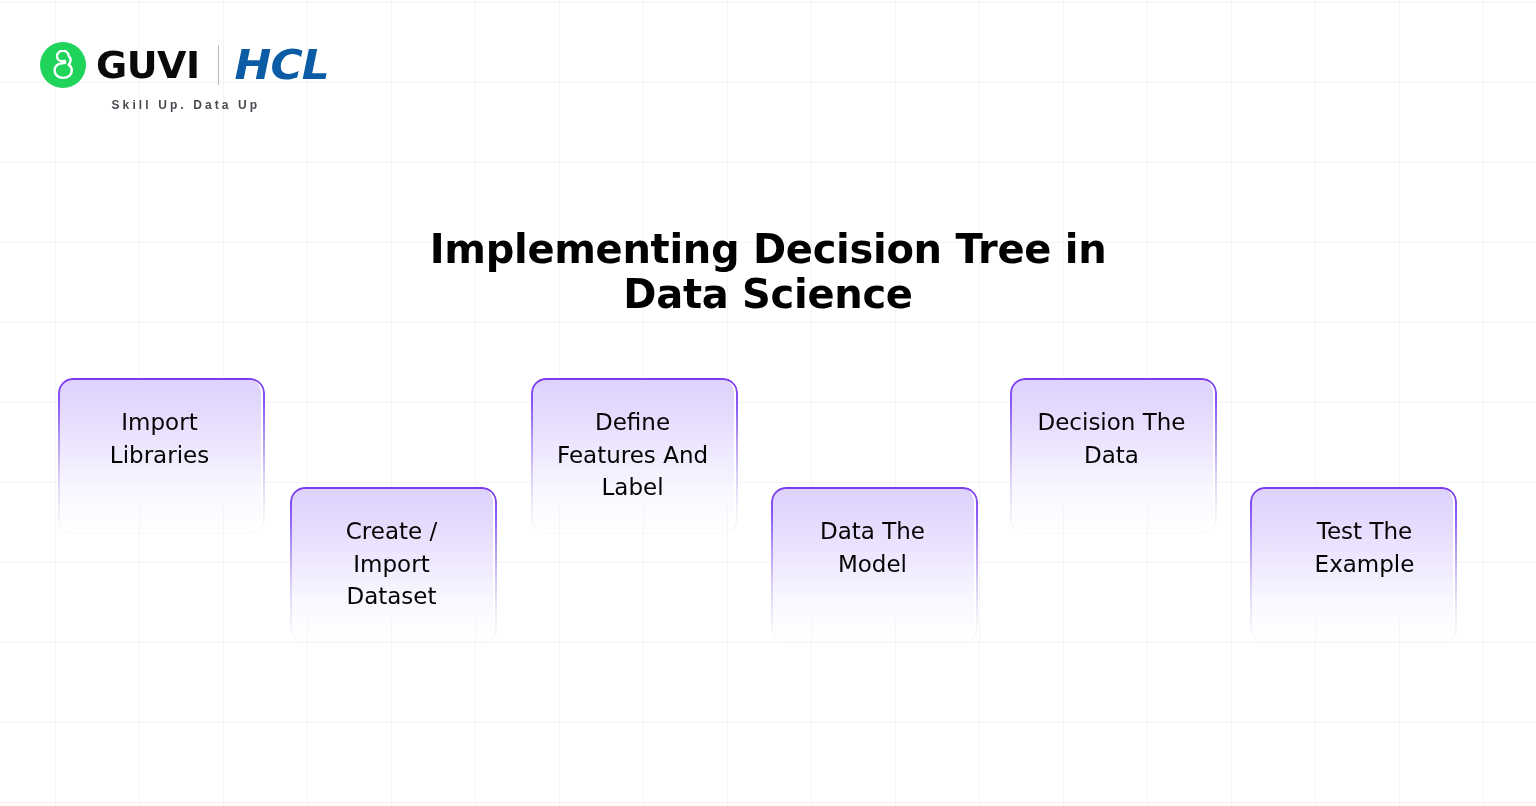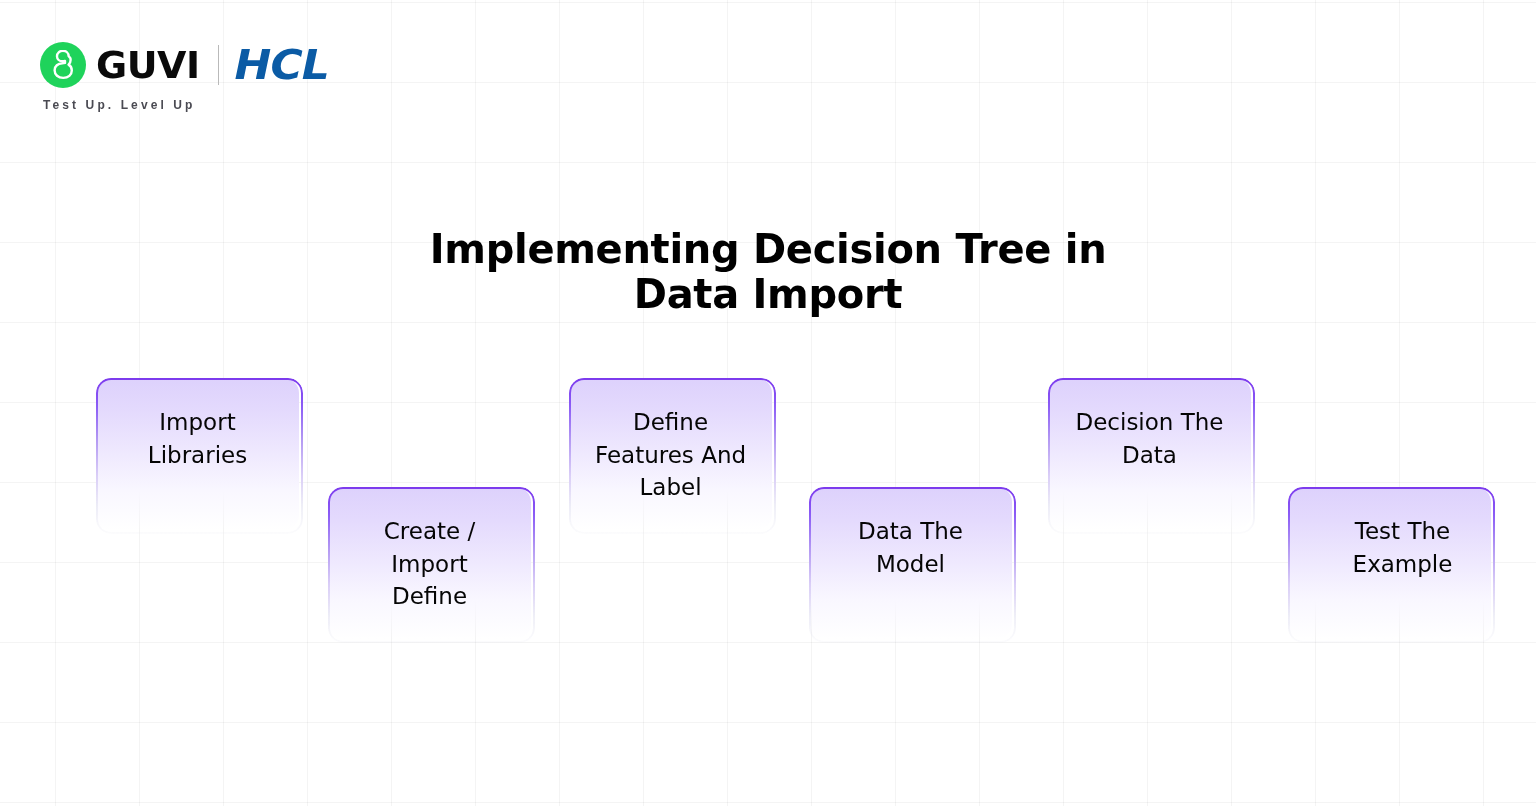--- a/index.html
+++ b/index.html
@@ -38,21 +38,21 @@
     z-index: 1;
   }
 
   
   #brand-bar {
     position: absolute;
     left: 40px;
     top: 40px;
     display: flex;
     flex-direction: column;
-    align-items: flex-start;
+    align-items: center;
   }
   #brand-row {
     display: flex;
     align-items: center;
     height: 50px;
   }
   #guvi-mark {
     width: 46px;
     height: 46px;
     border-radius: 50%;
@@ -125,21 +125,20 @@
     align-items: flex-start;
     justify-content: center;
     padding-top: 28px;
     background-image: linear-gradient(to bottom,
         rgba(221,209,252,1) 0%,
         rgba(228,218,253,1) 22%,
         rgba(239,233,254,1) 50%,
         rgba(249,247,255,1) 74%,
         rgba(255,255,255,0) 100%);
     overflow: visible;
-    margin-left: 38px;
   }
   
   .step-card::before {
     content: "";
     position: absolute;
     left: 0; top: 0;
     width: 100%;
     height: 100%;
     border-radius: 15px;
     padding: 2px;
@@ -184,35 +183,35 @@
           <path d="M18.6 6.0c0-3.0-2.5-5.2-5.7-5.2C9.6 0.8 7.0 3.1 7.0 6.2c0 3.0 2.4 5.1 5.6 5.1
                    0.9 0 1.7-0.1 2.4-0.4v2.1c-0.8 0.3-1.7 0.4-2.7 0.4C8.0 13.4 4.6 16.1 4.6 20.3
                    c0 4.4 3.6 7.6 8.6 7.6 5.0 0 8.6-3.1 8.6-7.5 0-2.6-1.2-4.6-3.2-5.8
                    1.3-1.1 2.0-2.7 2.0-4.6 0-0.6-0.1-1.2-0.2-1.7z" fill="none" stroke="#ffffff" stroke-width="2.4" stroke-linecap="round" stroke-linejoin="round"></path>
         </svg>
       </span>
       <span id="guvi-wordmark">GUVI</span>
       <span id="brand-divider"></span>
       <span id="hcl-wordmark">HCL</span>
     </div>
-    <div id="brand-tagline">Test Up. Level Up</div>
+    <div id="brand-tagline">Skill Up. Data Up</div>
   </div>
 
   <h1 id="page-title">Implementing Decision Tree in
-Data Import</h1>
+Data Science</h1>
 
   <div class="step-card" style="left:58px;  top:378px;">
     <span class="step-label">Import
 Libraries</span>
   </div>
 
   <div class="step-card" style="left:290px; top:487px;">
     <span class="step-label">Create /
 Import
-Define</span>
+Dataset</span>
   </div>
 
   <div class="step-card" style="left:531px; top:378px;">
     <span class="step-label">Define
 Features And
 Label</span>
   </div>
 
   <div class="step-card" style="left:771px; top:487px;">
     <span class="step-label">Data The

